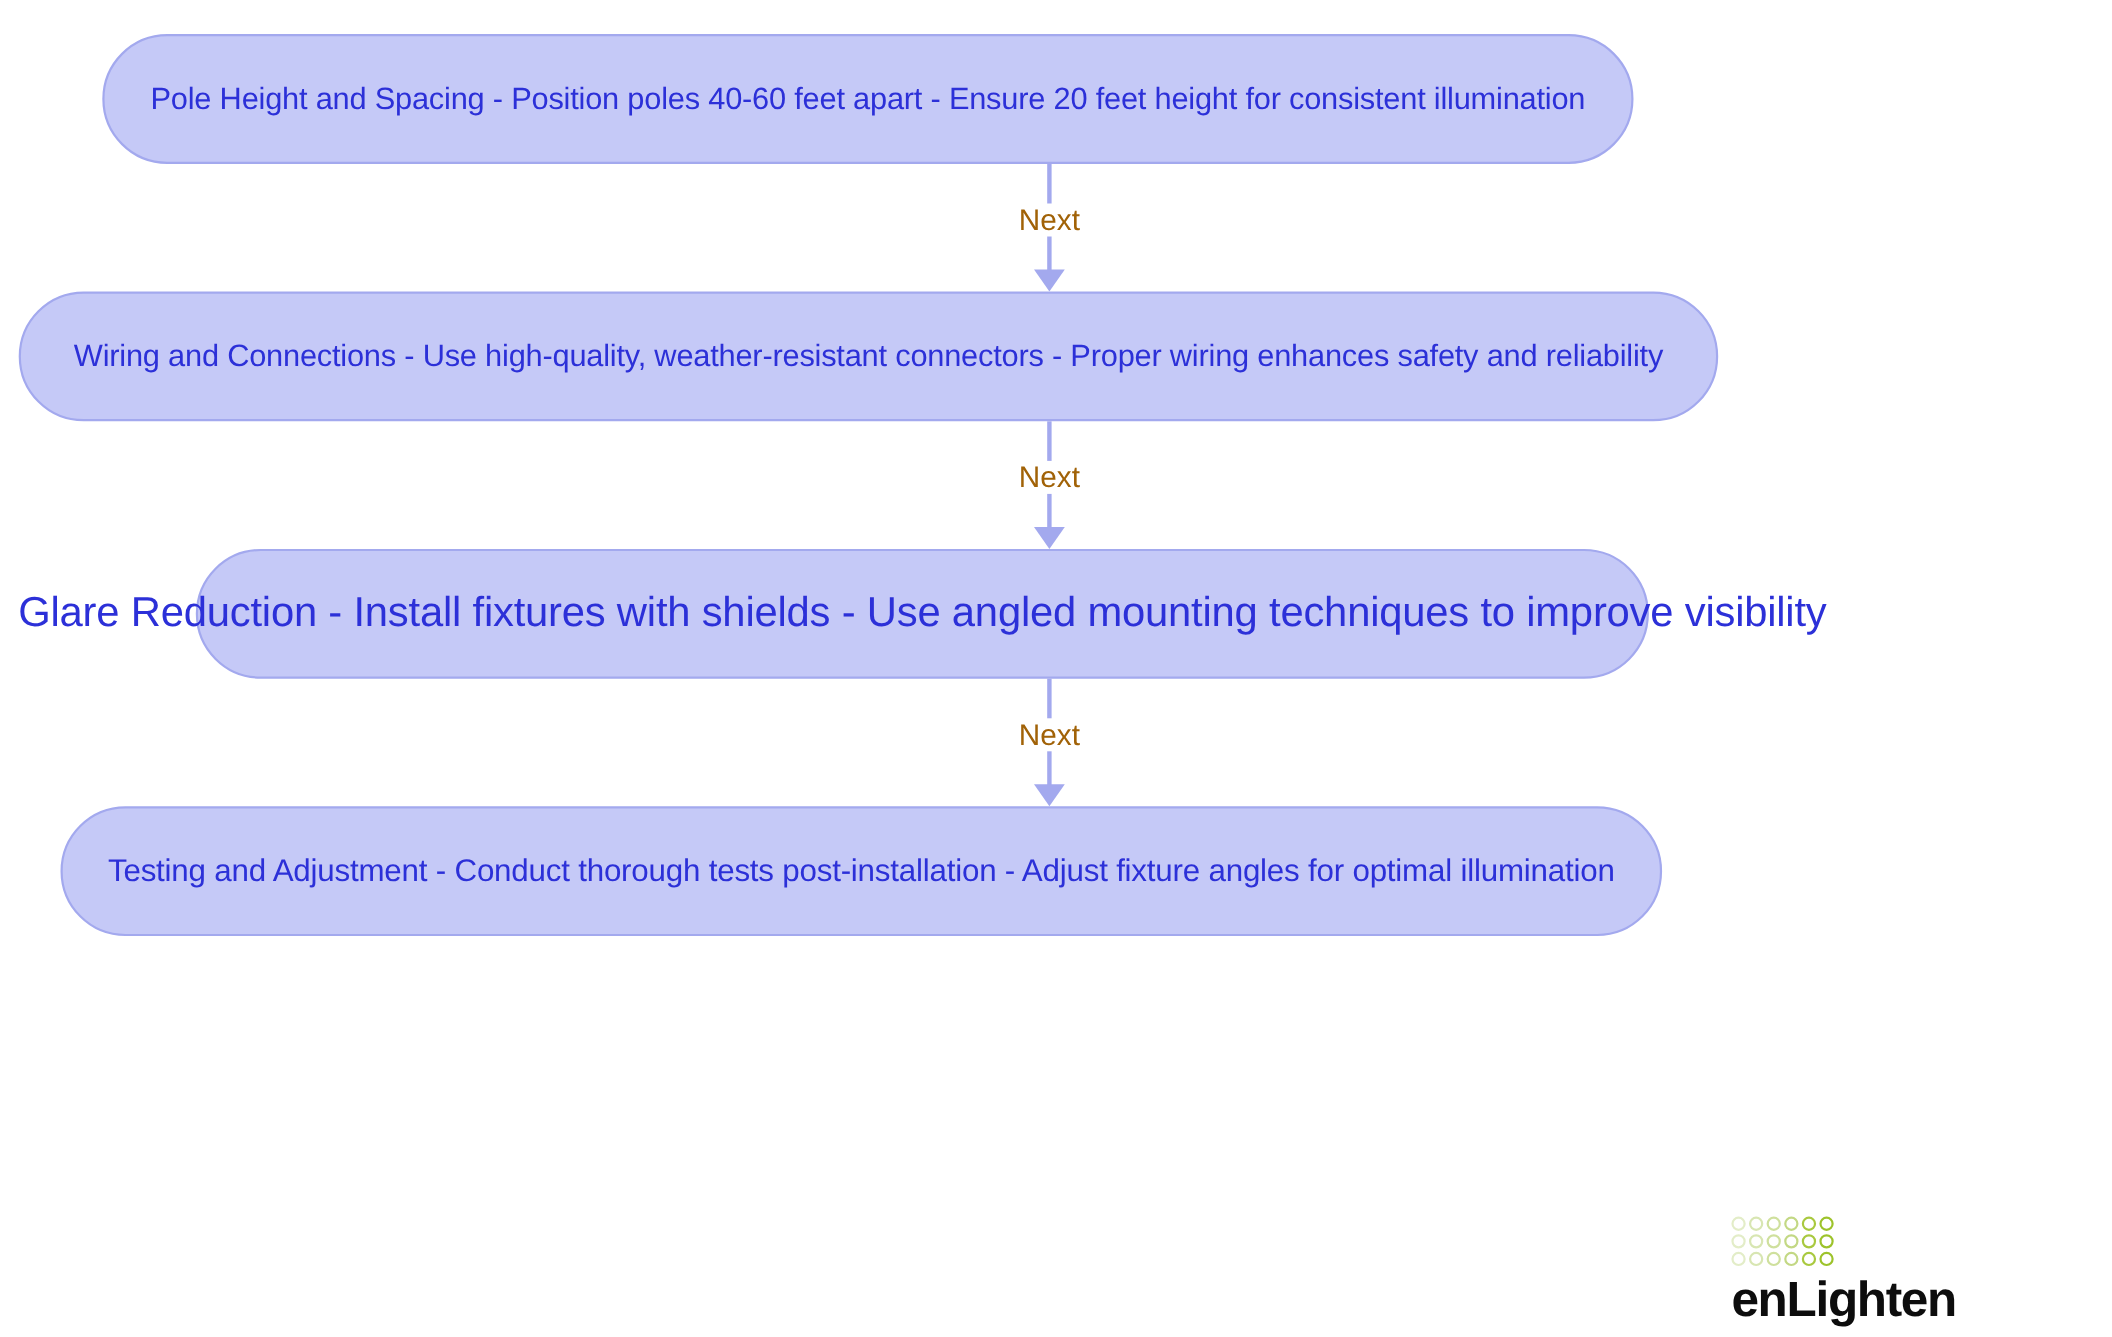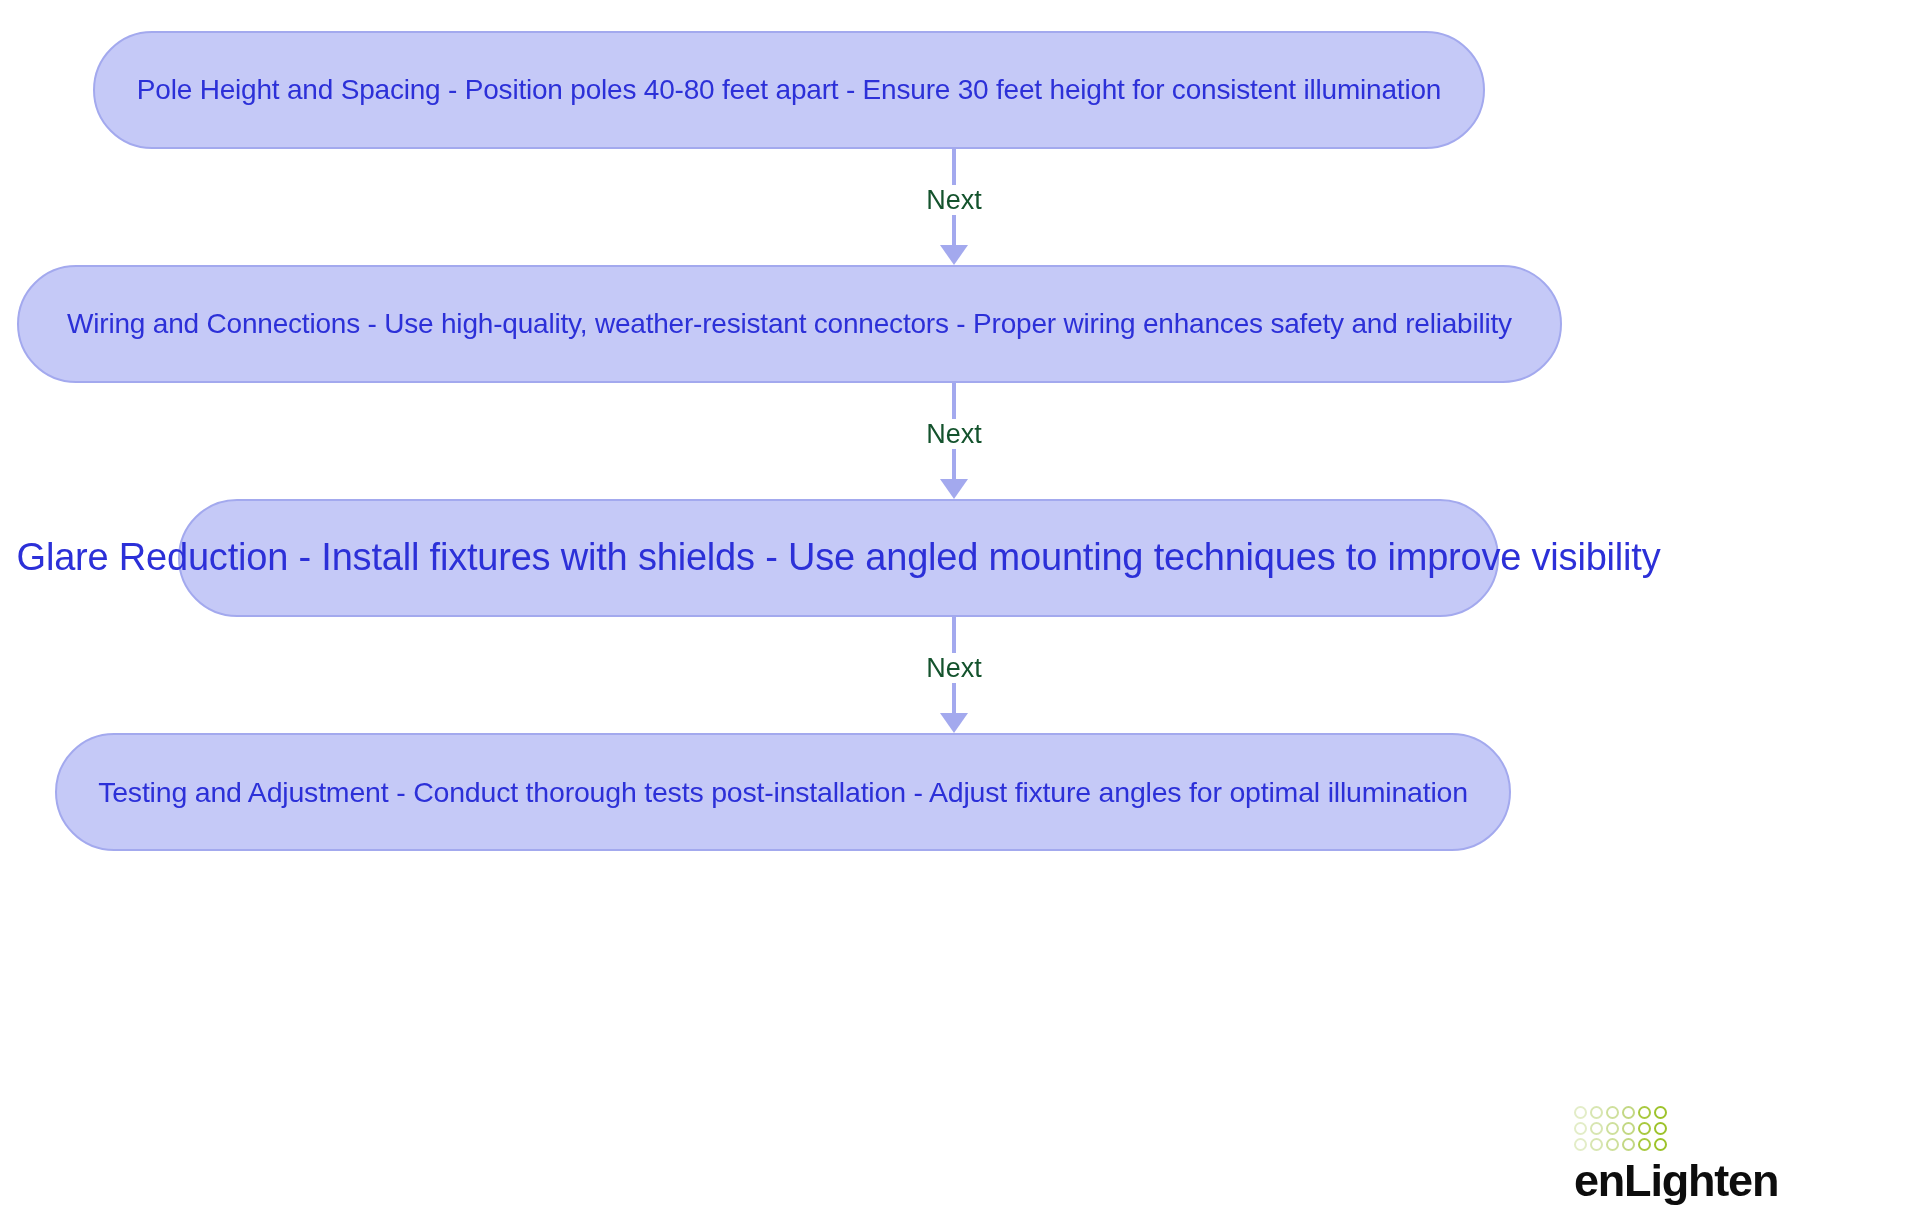--- a/index.html
+++ b/index.html
@@ -78,21 +78,21 @@
     border-right: 14px solid transparent;
     border-top: 20px solid #a3a9ee;
   }
   .conn-label {
     position: absolute;
     left: 50%;
     top: 36px;
     transform: translateX(-50%);
     background: #ffffff;
     padding: 1px 7px;
-    color: #14532d;
+    color: #a16207;
     font-size: 27px;
     line-height: 1.05;
     white-space: nowrap;
   }
 
   
   #brand-logo {
     position: absolute;
     right: 46px;
     bottom: 12px;
@@ -134,21 +134,21 @@
     letter-spacing: -1.2px;
     line-height: 1;
   }
 </style>
 </head>
 <body>
 
 <div id="flow-root">
 
   <div class="node" id="node-0" style="font-size: 28px;">
-    <span>Pole Height and Spacing - Position poles 40-80 feet apart - Ensure 30 feet height for consistent illumination</span>
+    <span>Pole Height and Spacing - Position poles 40-60 feet apart - Ensure 20 feet height for consistent illumination</span>
   </div>
 
   <div class="connector" id="conn-0">
     <div class="conn-line"></div>
     <div class="conn-arrow"></div>
     <div class="conn-label">Next</div>
   </div>
 
   <div class="node" id="node-1" style="font-size: 28px;">
     <span>Wiring and Connections - Use high-quality, weather-resistant connectors - Proper wiring enhances safety and reliability</span>

